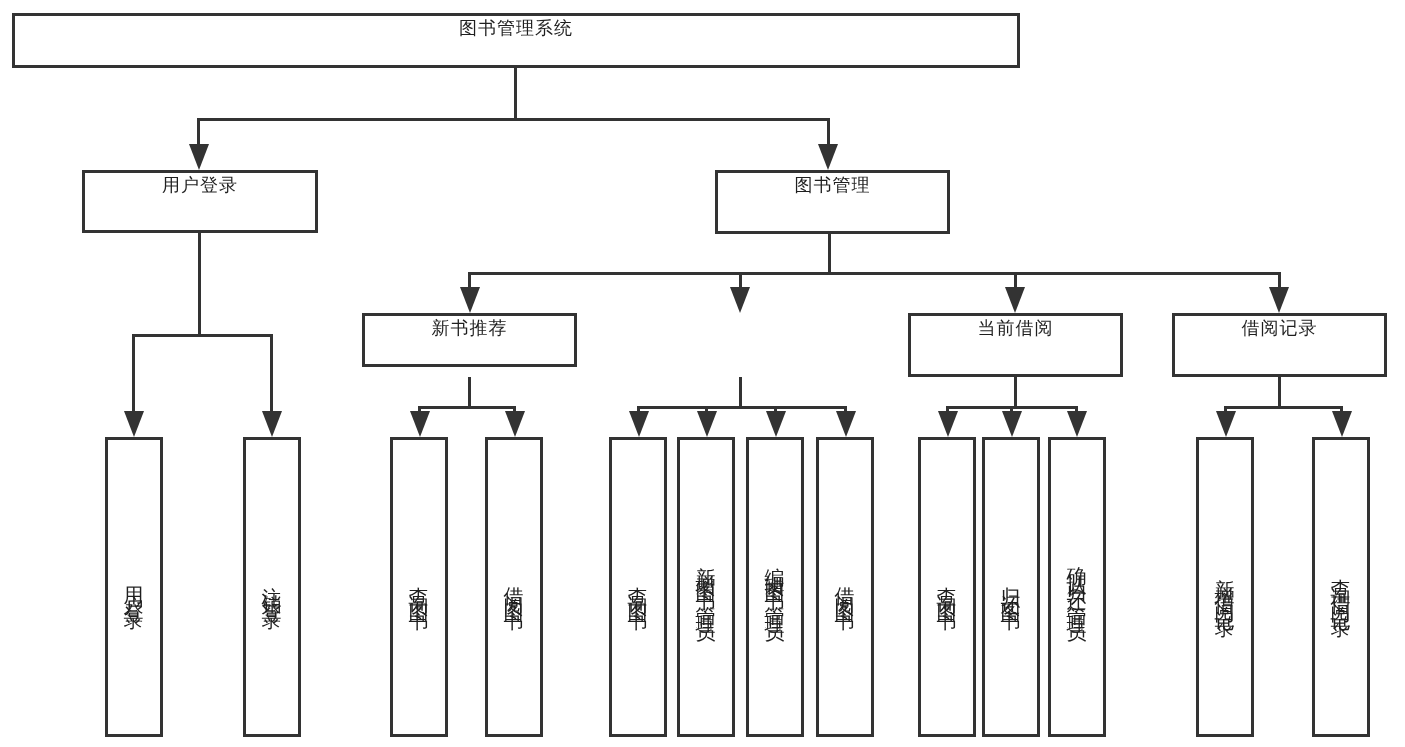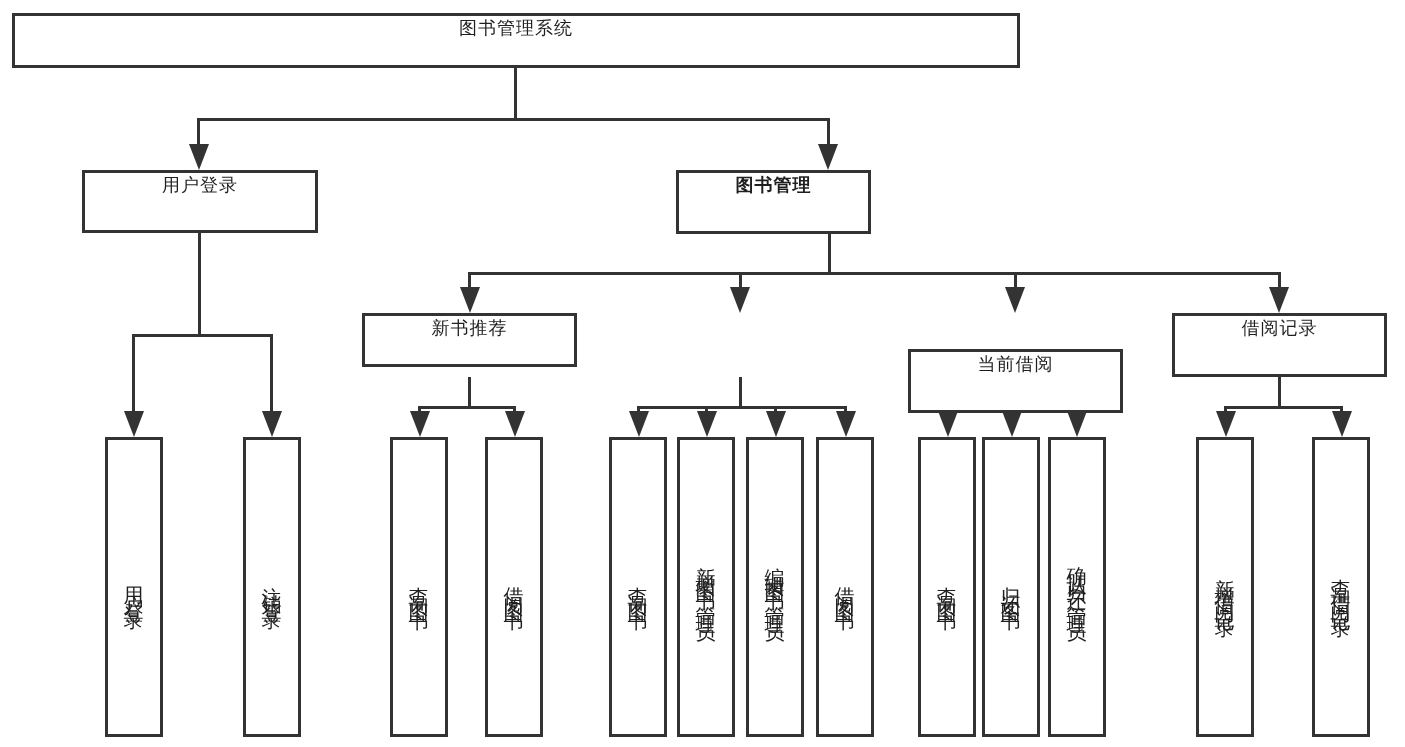--- a/index.html
+++ b/index.html
@@ -50,21 +50,21 @@
   <div class="vline" style="left:514px;top:68px;height:52px;"></div>
   <div class="hline" style="left:197px;top:118px;width:633px;"></div>
   <div class="vline" style="left:197px;top:118px;height:28px;"></div>
   <div class="arrow" style="left:189px;top:144px;"></div>
   <div class="vline" style="left:827px;top:118px;height:28px;"></div>
   <div class="arrow" style="left:818px;top:144px;"></div>
 
   <div class="box" style="left:82px;top:170px;width:236px;height:63px;">
     <span>用户登录</span>
   </div>
-  <div class="box" style="left:676px;top:170px;width:195px;height:64px;font-weight:bold;">
+  <div class="box" style="left:715px;top:170px;width:235px;height:64px;">
     <span>图书管理</span>
   </div>
 
   <div class="vline" style="left:198px;top:233px;height:104px;"></div>
   <div class="hline" style="left:132px;top:334px;width:141px;"></div>
   <div class="vline" style="left:132px;top:334px;height:79px;"></div>
   <div class="arrow" style="left:124px;top:411px;"></div>
   <div class="vline" style="left:270px;top:334px;height:79px;"></div>
   <div class="arrow" style="left:262px;top:411px;"></div>
 
@@ -75,21 +75,21 @@
   <div class="vline" style="left:739px;top:272px;height:17px;"></div>
   <div class="arrow" style="left:730px;top:287px;"></div>
   <div class="vline" style="left:1014px;top:272px;height:17px;"></div>
   <div class="arrow" style="left:1005px;top:287px;"></div>
   <div class="vline" style="left:1278px;top:272px;height:17px;"></div>
   <div class="arrow" style="left:1269px;top:287px;"></div>
 
   <div class="box" style="left:362px;top:313px;width:215px;height:54px;">
     <span>新书推荐</span>
   </div>
-  <div class="box" style="left:908px;top:313px;width:215px;height:64px;margin-top:36px;">
+  <div class="box" style="left:908px;top:313px;width:215px;height:64px;">
     <span>当前借阅</span>
   </div>
   <div class="box" style="left:1172px;top:313px;width:215px;height:64px;">
     <span>借阅记录</span>
   </div>
 
   <div class="vline" style="left:468px;top:377px;height:31px;"></div>
   <div class="hline" style="left:418px;top:406px;width:98px;"></div>
   <div class="vline" style="left:418px;top:406px;height:9px;"></div>
   <div class="arrow" style="left:410px;top:411px;"></div>

